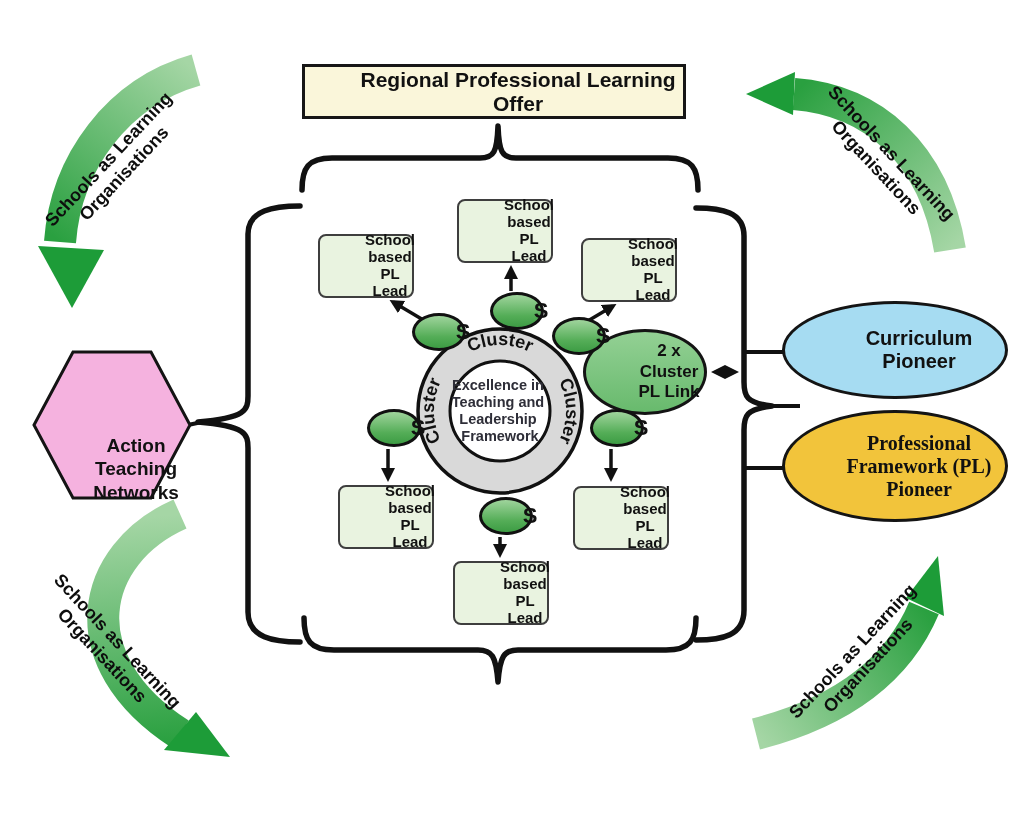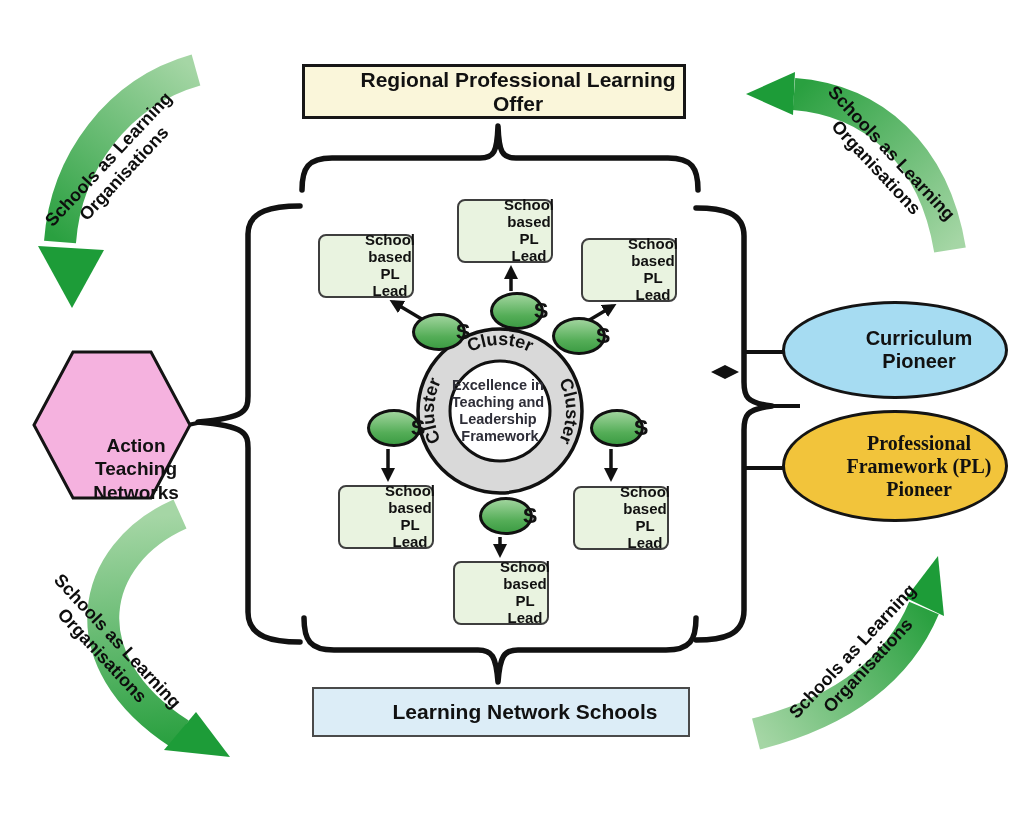--- a/index.html
+++ b/index.html
@@ -153,40 +153,41 @@
       <line x1="581" y1="325" x2="613" y2="306" marker-end="url(#mArrow)"></line>
       <line x1="388" y1="449" x2="388" y2="478" marker-end="url(#mArrow)"></line>
       <line x1="611" y1="449" x2="611" y2="478" marker-end="url(#mArrow)"></line>
       <line x1="500" y1="537" x2="500" y2="554" marker-end="url(#mArrow)"></line>
     </g>
   </svg>
 
   <div class="shape banner-top">
     <span>Regional Professional Learning Offer</span>
   </div>
-  <div class="shape banner-bottom">
-    <span>Learning Network Schools</span>
-  </div>
 
   <div class="shape hex-text">
     <span>Action</span>
     <span>Teaching</span>
     <span>Networks</span>
   </div>
 
   <div class="shape ellipse ellipse-blue">
     <span>Curriculum</span>
     <span>Pioneer</span>
   </div>
   <div class="shape ellipse ellipse-yellow">
     <span>Professional</span>
     <span>Framework (PL)</span>
     <span>Pioneer</span>
   </div>
 
+  <div class="shape ellipse-link">
+    <span>2 x Cluster</span>
+    <span>PL Link</span>
+  </div>
 
   <div class="shape pl-box pl-tl">
     <span>School</span>
     <span>based</span>
     <span>PL Lead</span>
   </div>
   <div class="shape pl-box pl-tc">
     <span>School</span>
     <span>based</span>
     <span>PL Lead</span>

